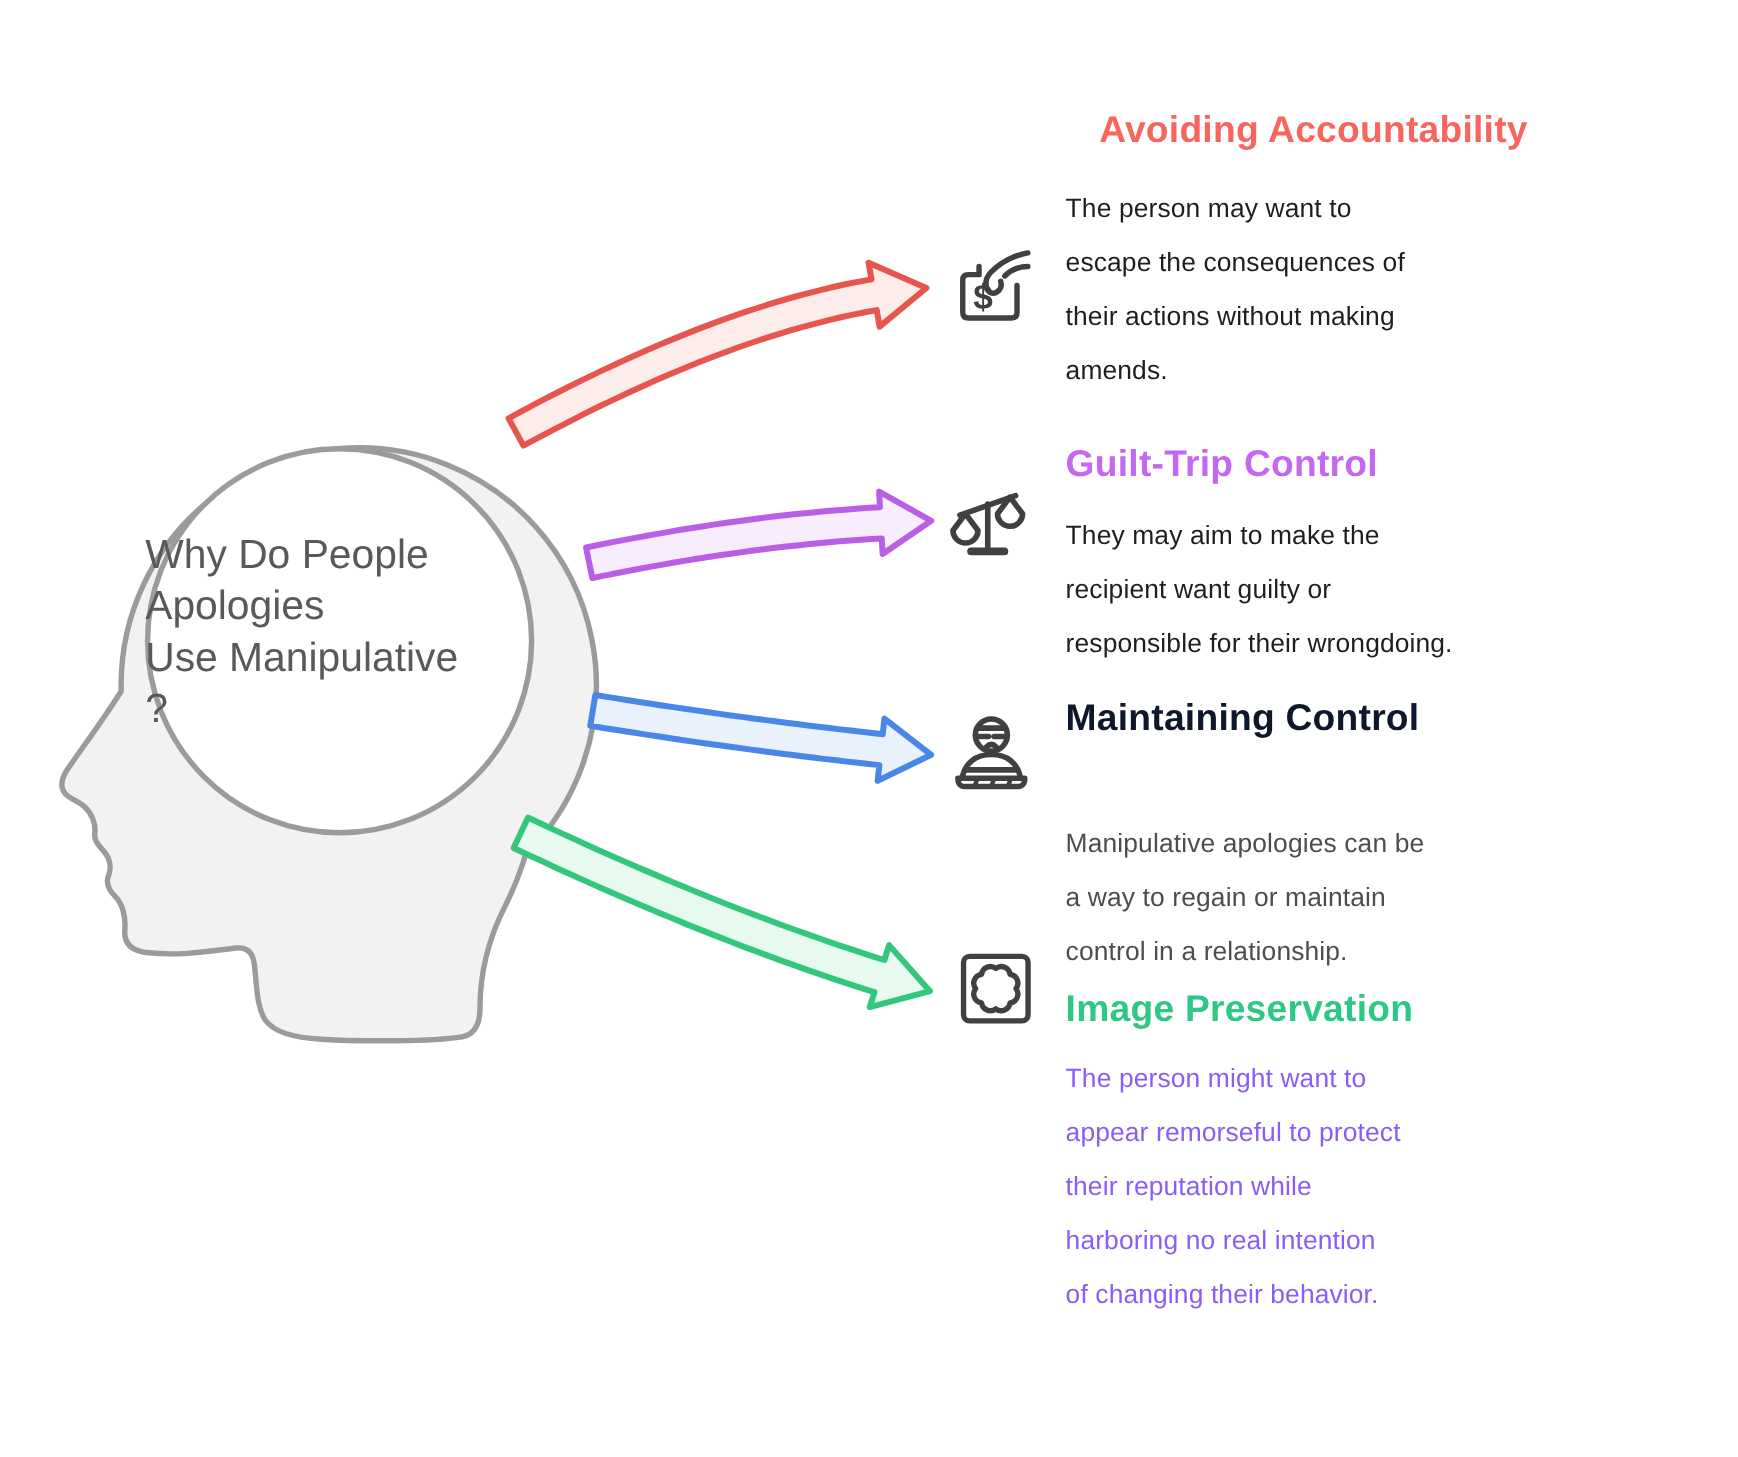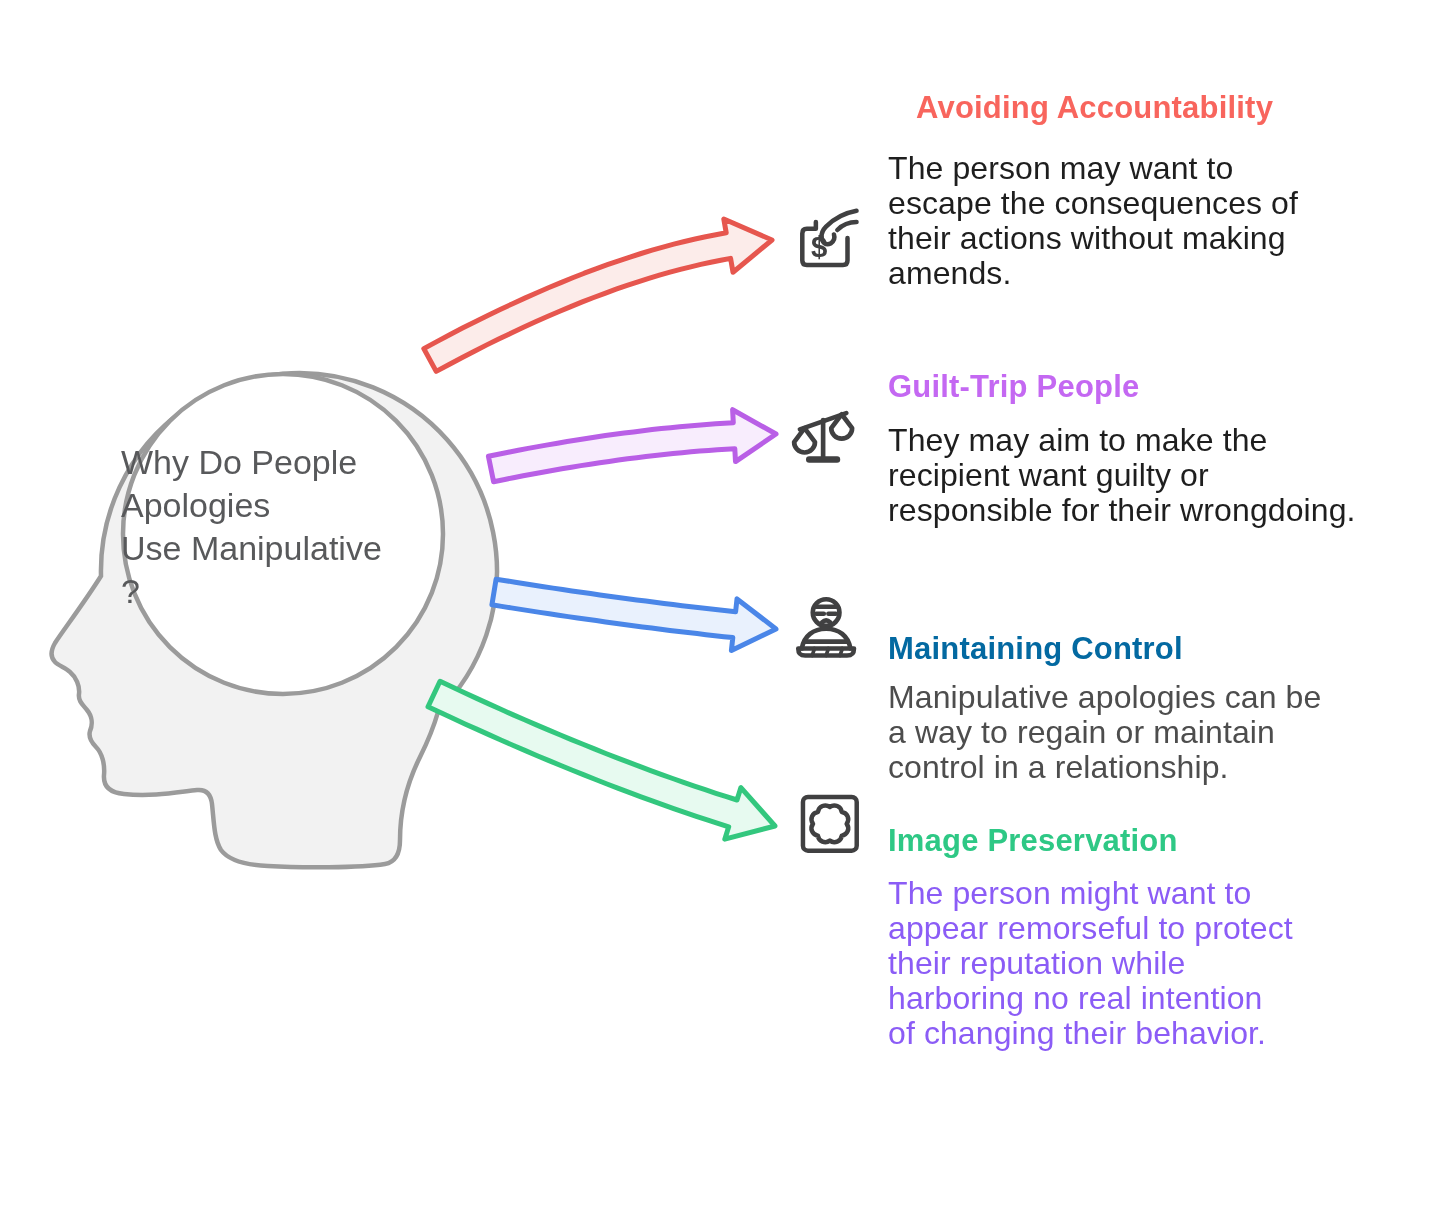--- a/index.html
+++ b/index.html
@@ -11,21 +11,21 @@
   .circle-text{
     position:absolute;left:121px;top:441px;width:324px;text-align:left;
     font-size:34px;line-height:43px;
   }
   .circle-text span{display:block;}
   .sec-title{
     position:absolute;left:888px;font-size:31px;font-weight:bold;
     letter-spacing:0.2px;white-space:nowrap;
   }
   .sec-body{
-    position:absolute;left:888px;font-size:32px;line-height:35px;
+    position:absolute;left:888px;font-size:22px;line-height:45px;
     white-space:pre-line;letter-spacing:0.1px;
   }
 </style>
 </head>
 <body>
 
 <div class="canvas">
 
   <svg class="art" viewBox="0 0 1448 1214">
 
@@ -95,26 +95,26 @@
     <span>Use Manipulative</span>
     <span>?</span>
   </div>
 
   <div class="sec-title" style="top: 90px; color: rgb(248, 101, 93); margin-left: 28px;">Avoiding Accountability</div>
   <div class="sec-body" style="top: 151px; color: rgb(30, 30, 30);">The person may want to
 escape the consequences of
 their actions without making
 amends.</div>
 
-  <div class="sec-title" style="top: 369px; color: rgb(196, 104, 242);">Guilt-Trip People</div>
+  <div class="sec-title" style="top: 369px; color: rgb(196, 104, 242);">Guilt-Trip Control</div>
   <div class="sec-body" style="top: 423px; color: rgb(30, 30, 30);">They may aim to make the
 recipient want guilty or
 responsible for their wrongdoing.</div>
 
-  <div class="sec-title" style="top: 631px; color: #0369a1;">Maintaining Control</div>
+  <div class="sec-title" style="top: 580px; color: #0f172a;">Maintaining Control</div>
   <div class="sec-body" style="top: 680px; color: rgb(77, 77, 77);">Manipulative apologies can be
 a way to regain or maintain
 control in a relationship.</div>
 
   <div class="sec-title" style="top: 823px; color: rgb(46, 200, 133);">Image Preservation</div>
   <div class="sec-body" style="top: 876px; color: #8b5cf6;">The person might want to
 appear remorseful to protect
 their reputation while
 harboring no real intention
 of changing their behavior.</div>

